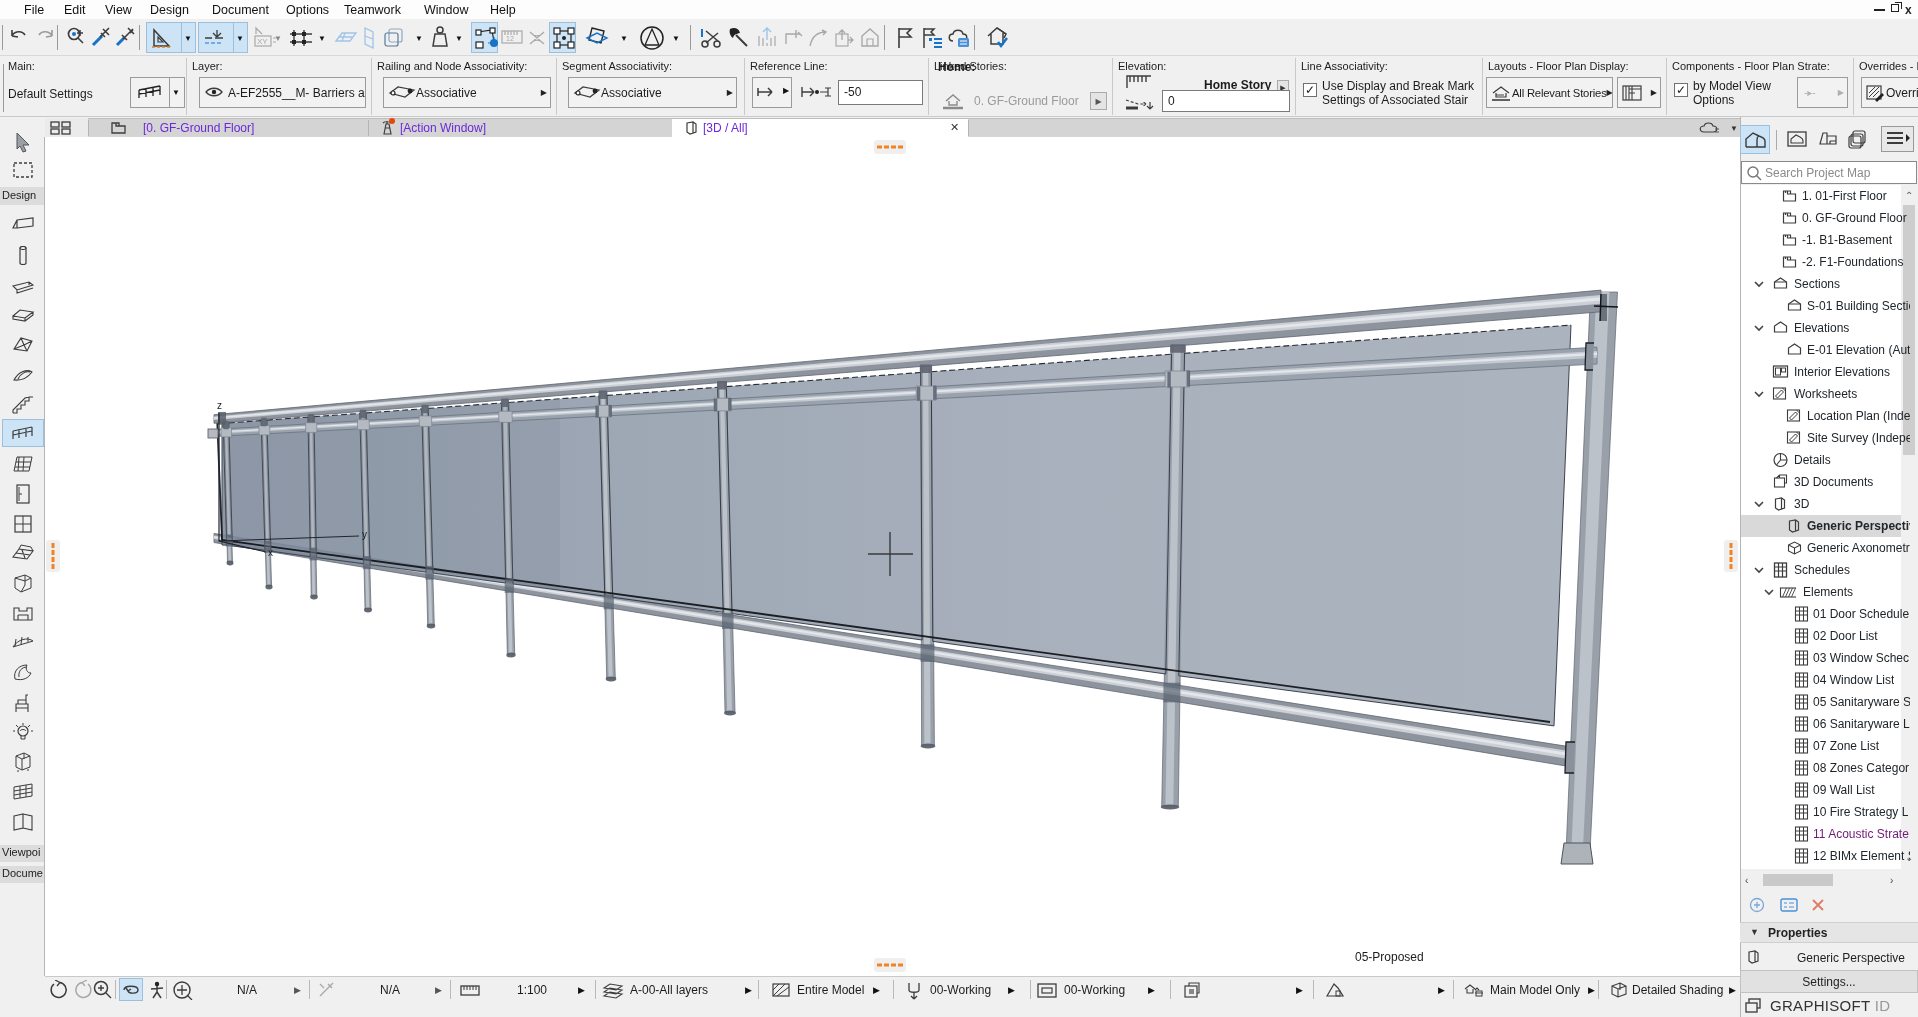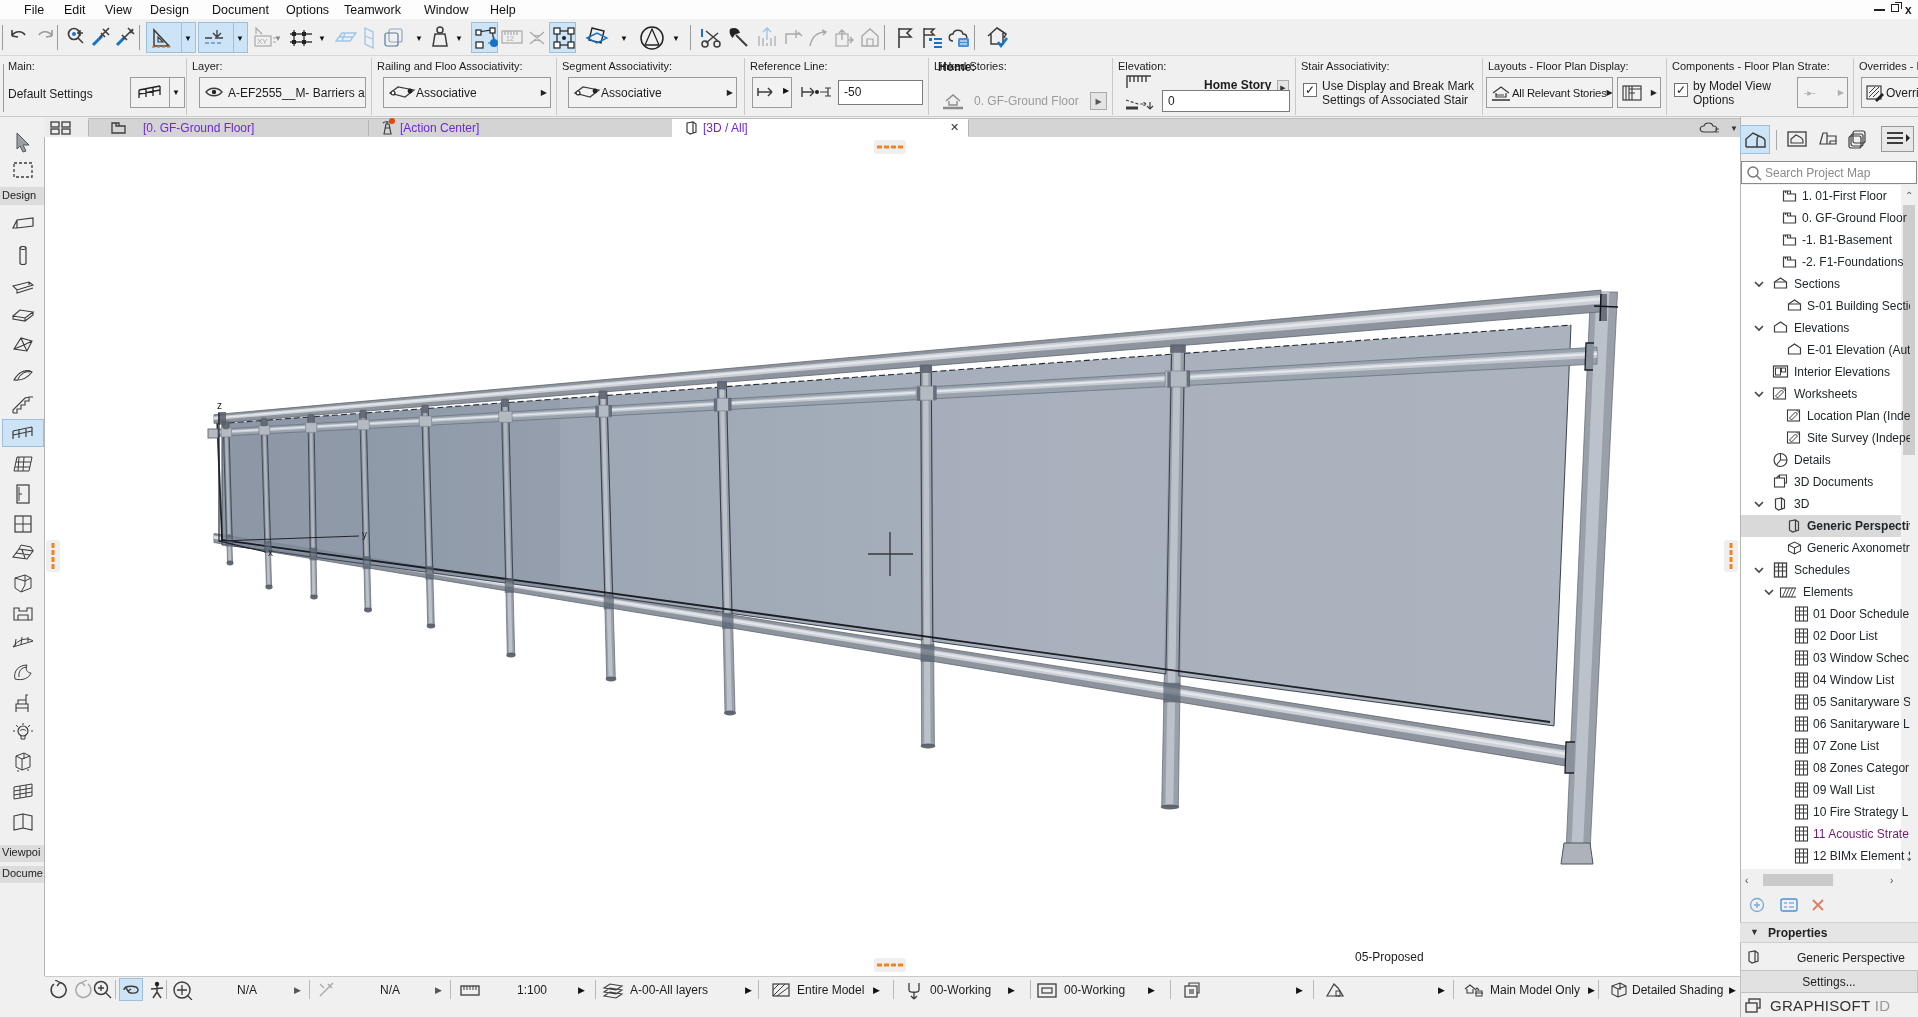--- a/index.html
+++ b/index.html
@@ -194,26 +194,26 @@
 <div class="sep2" style="left:744px;top:58px;height:57px"></div>
 <div class="sep2" style="left:928px;top:58px;height:57px"></div>
 <div class="sep2" style="left:1112px;top:58px;height:57px"></div>
 <div class="sep2" style="left:1295px;top:58px;height:57px"></div>
 <div class="sep2" style="left:1482px;top:58px;height:57px"></div>
 <div class="sep2" style="left:1666px;top:58px;height:57px"></div>
 <div class="sep2" style="left:1853px;top:58px;height:57px"></div>
 <div class="abs" style="left:3px;top:64px;width:1px;height:48px;background:#9a9a9a"></div>
 <div class="lbl" style="left:8px;top:60px">Main:</div>
 <div class="lbl" style="left:192px;top:60px">Layer:</div>
-<div class="lbl" style="left:377px;top:60px">Railing and Floo Associativity:</div>
+<div class="lbl" style="left:377px;top:60px">Railing and Node Associativity:</div>
 <div class="lbl" style="left:562px;top:60px">Segment Associativity:</div>
 <div class="lbl" style="left:750px;top:60px">Reference Line:</div>
 <div class="lbl" style="left:934px;top:60px">Linked Stories:</div>
 <div class="lbl" style="left:1118px;top:60px">Elevation:</div>
-<div class="lbl" style="left:1301px;top:60px">Stair Associativity:</div>
+<div class="lbl" style="left:1301px;top:60px">Line Associativity:</div>
 <div class="lbl" style="left:1488px;top:60px">Layouts - Floor Plan Display:</div>
 <div class="lbl" style="left:1672px;top:60px">Components - Floor Plan Strate:</div>
 <div class="lbl" style="left:1859px;top:60px">Overrides - Floo</div>
 <div class="lbl" style="left:8px;top:87px;font-size:12px">Default Settings</div>
 <div class="combo" style="left:130px;top:77px;width:55px;height:31px">
     <span></span>
   </div>
 <div class="abs" style="left:169px;top:77px;width:1px;height:31px;background:#9b9b9b"></div>
 <svg style="position:absolute;left:136px;top:84px" width="30" height="18" viewBox="0 0 30 18" fill="none" stroke="#3c3c3c" stroke-width="1.2">
     <path d="M3 14 L3 6 M10 13 L10 4 M17 12 L17 3 M24 11 L24 2 M3 6 L24 2 M3 10 L24 6" stroke="#222" stroke-width="1.3"></path>
@@ -315,21 +315,21 @@
     <rect x="12" y="8" width="8" height="5" stroke-width="1.3"></rect>
   </svg>
 <div class="abs" style="left:88px;top:120px;width:1px;height:16px;background:#b5b5b5"></div>
 <div class="abs" style="left:368px;top:120px;width:1px;height:16px;background:#b5b5b5"></div>
 <div class="abs" style="left:672px;top:120px;width:1px;height:16px;background:#b5b5b5"></div>
 <div class="abs" style="left:968px;top:120px;width:1px;height:16px;background:#b5b5b5"></div>
 <div class="tab" style="left:143px;width:220px">[0. GF-Ground Floor]</div>
 <svg style="position:absolute;left:110px;top:120px" width="18" height="15" viewBox="0 0 18 15" fill="none" stroke="#3c3c3c" stroke-width="1.2">
     <path d="M2 13 L2 3 L6 3 L6 6 L15 6 L15 13 Z M6 3 L9 3 L9 6" stroke-width="1.3"></path>
   </svg>
-<div class="tab" style="left:400px;width:200px">[Action Center]</div>
+<div class="tab" style="left:400px;width:200px">[Action Window]</div>
 <svg style="position:absolute;left:378px;top:119px" width="18" height="17" viewBox="0 0 18 17" fill="none" stroke="#3c3c3c" stroke-width="1.2">
     <path d="M6 15 L8 5 L11 5 L13 15 Z M7 9 L12 9 M9 5 L9 2 M5 4 C7 2 11 2 13 4" stroke-width="1.2"></path>
   </svg>
 <div class="abs" style="left:389px;top:118px;width:6px;height:6px;border-radius:3px;background:#e8470a"></div>
 <div class="abs" style="left:672px;top:119px;width:296px;height:18px;background:#fff"></div>
 <div class="tab" style="left:703px;width:150px">[3D / All]</div>
 <svg style="position:absolute;left:683px;top:120px" width="16" height="16" viewBox="0 0 16 16" fill="none" stroke="#3c3c3c" stroke-width="1.2">
     <path d="M4 3 L10 2 L13 4 L13 12 L7 14 L4 12 Z M10 2 L10 13" stroke-width="1.2"></path>
   </svg>
 <div class="abs" style="left:950px;top:121px;font-size:11px;color:#333">✕</div>

